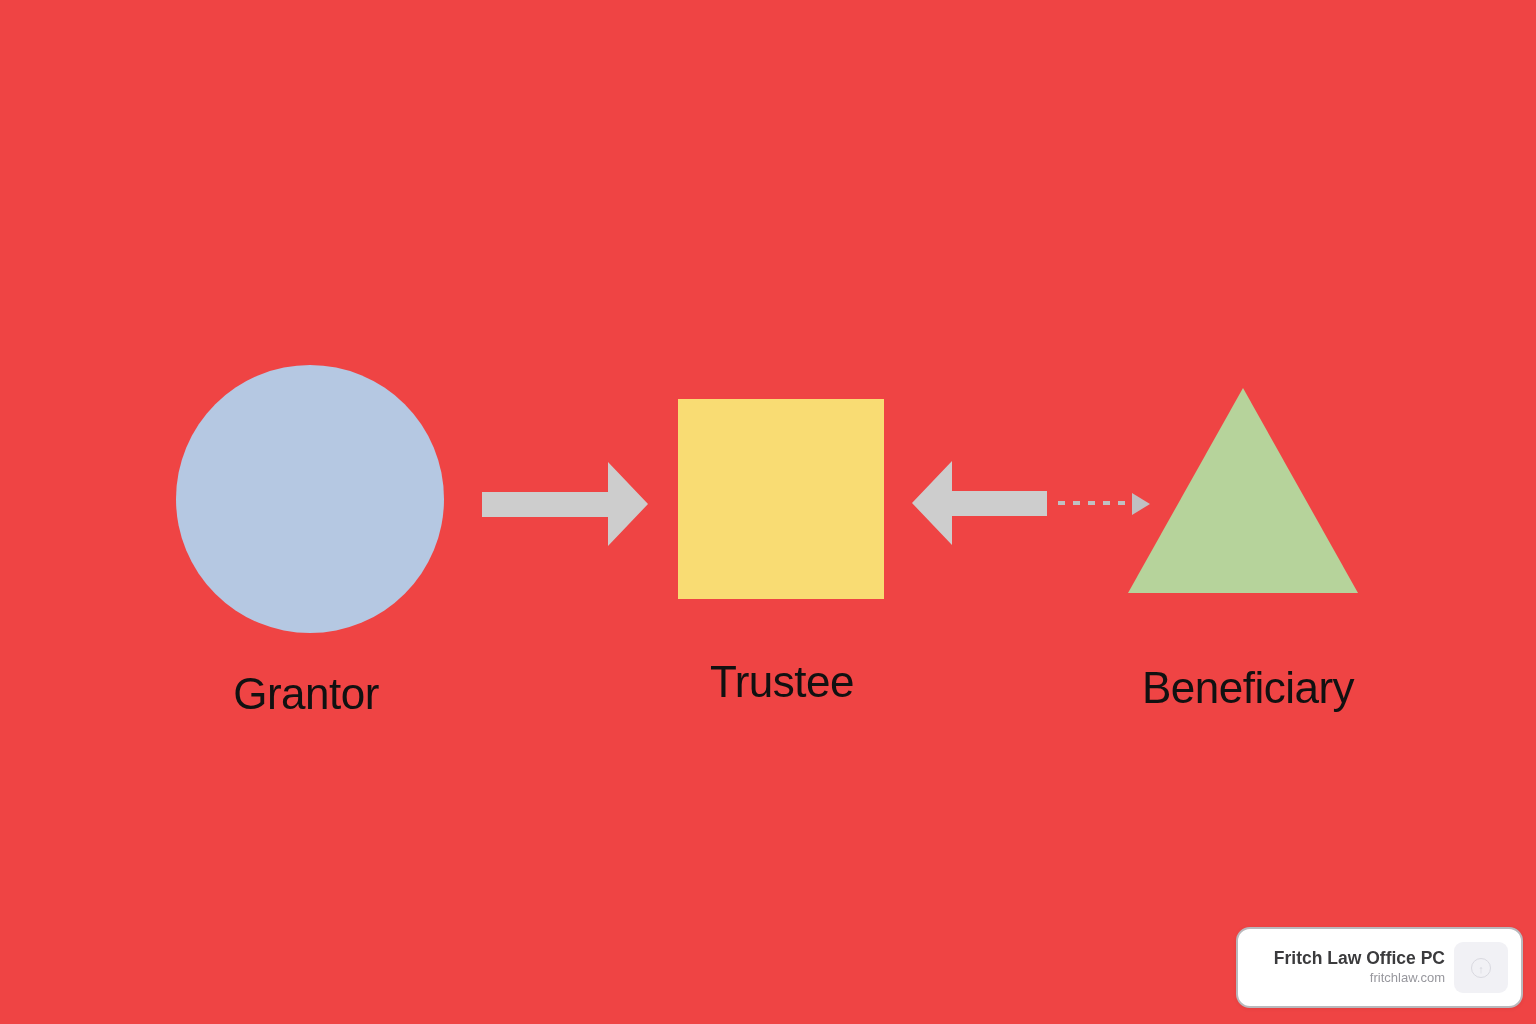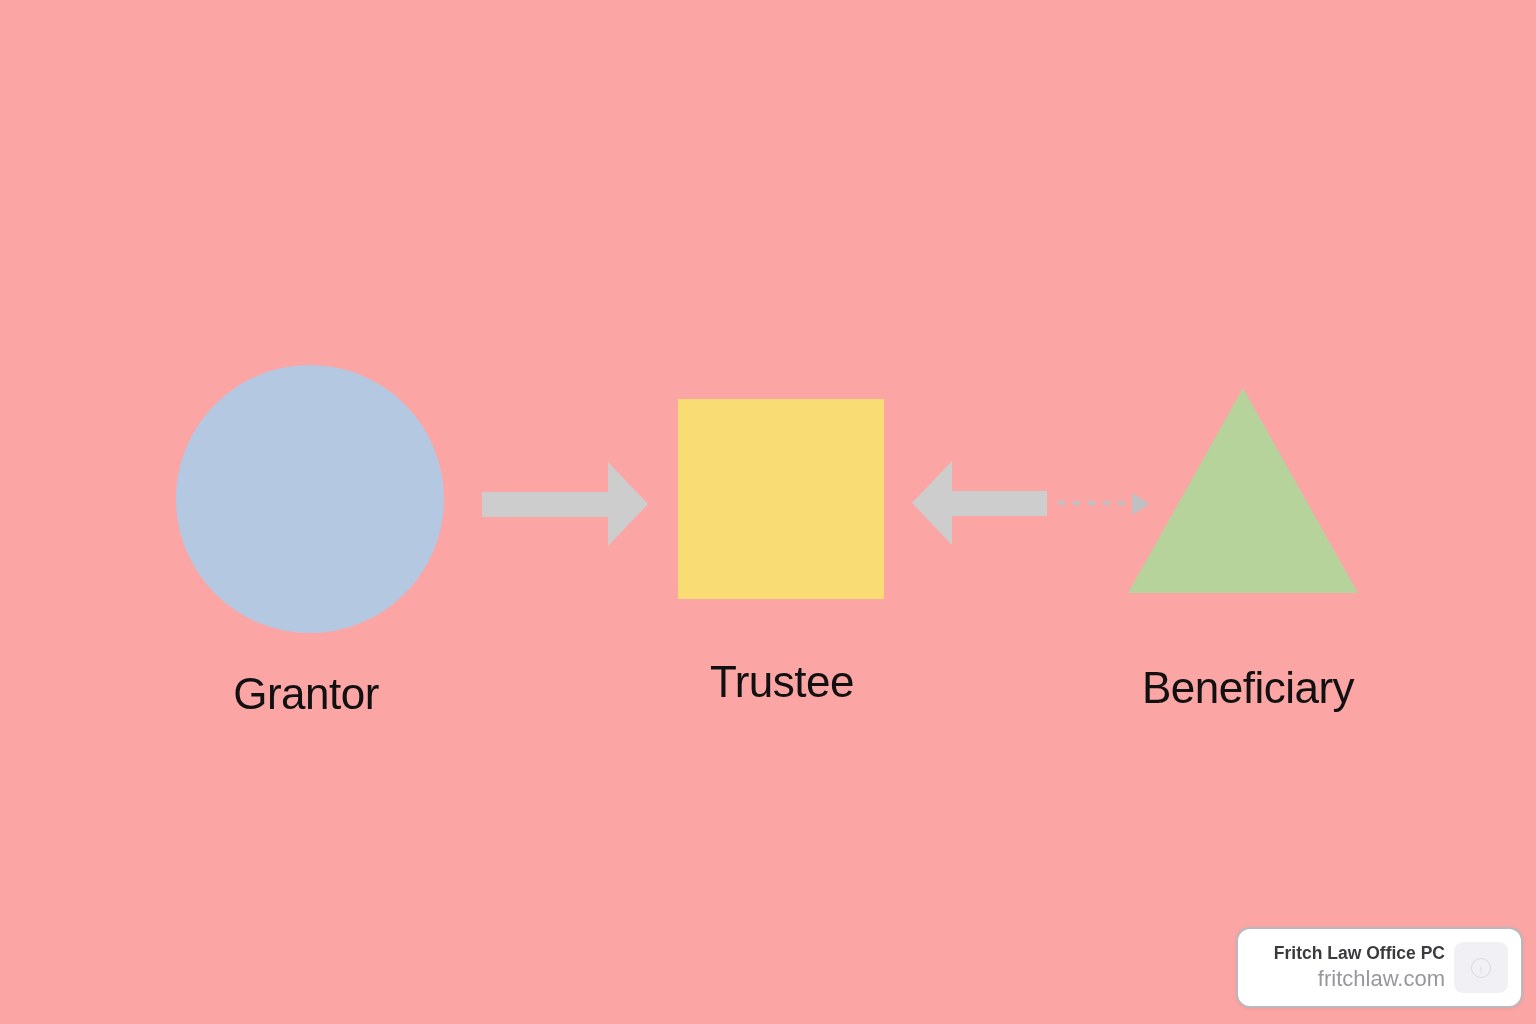--- a/index.html
+++ b/index.html
@@ -8,21 +8,21 @@
     width: 1536px;
     height: 1024px;
     background: #ffffff;
     overflow: hidden;
     font-family: "Liberation Sans", sans-serif;
   }
   .stage {
     position: relative;
     width: 1536px;
     height: 1024px;
-    background: #fca5a5;
+    background: #ef4444;
   }
   svg.diagram-layer {
     position: absolute;
     left: 0;
     top: 0;
     width: 1536px;
     height: 1024px;
     display: block;
   }
   .node-label {
@@ -62,21 +62,21 @@
     margin-right: 9px;
     line-height: 1.25;
   }
   .attribution-title {
     font-size: 17.5px;
     font-weight: bold;
     color: #3b3b3d;
     white-space: nowrap;
   }
   .attribution-domain {
-    font-size: 22px;
+    font-size: 13px;
     color: #97979d;
     white-space: nowrap;
   }
   .attribution-badge {
     width: 54px;
     height: 51px;
     border-radius: 9px;
     background: #f1f1f5;
     display: flex;
     align-items: center;

